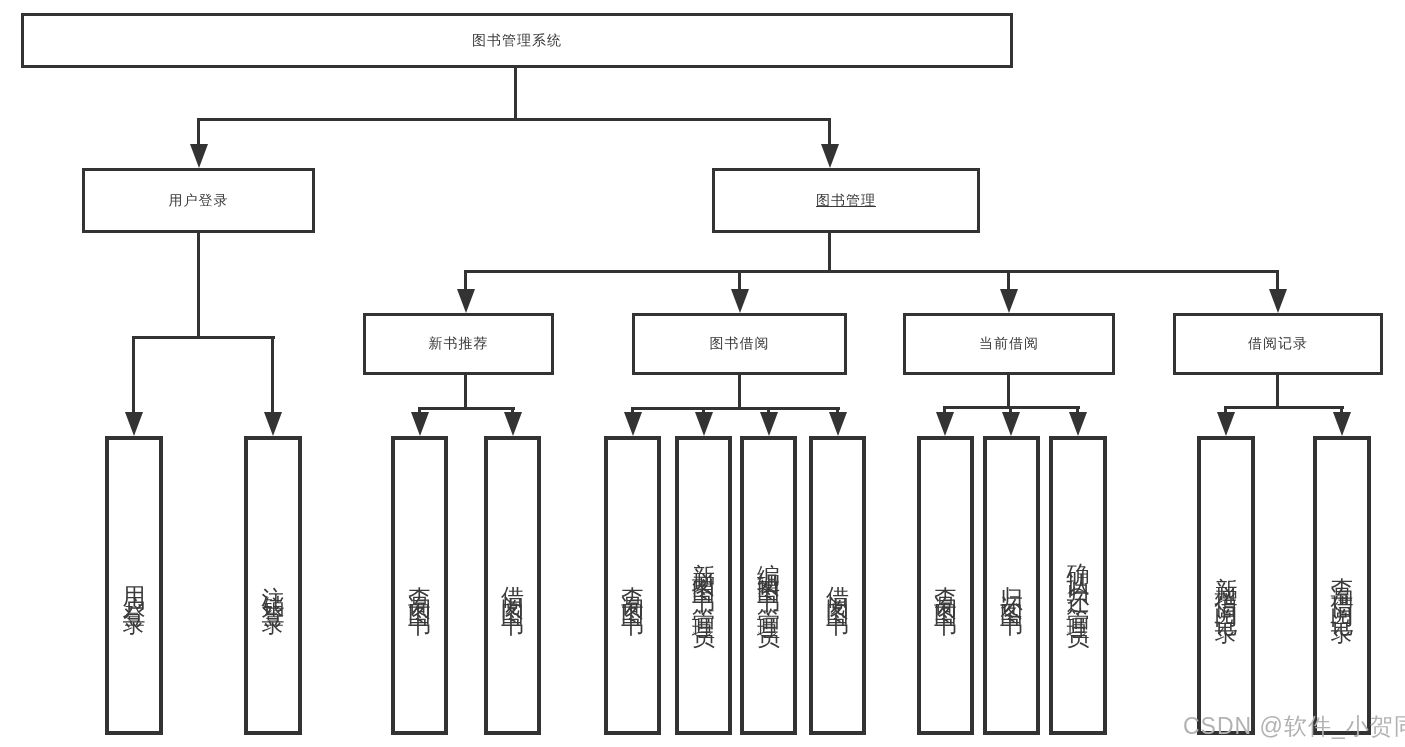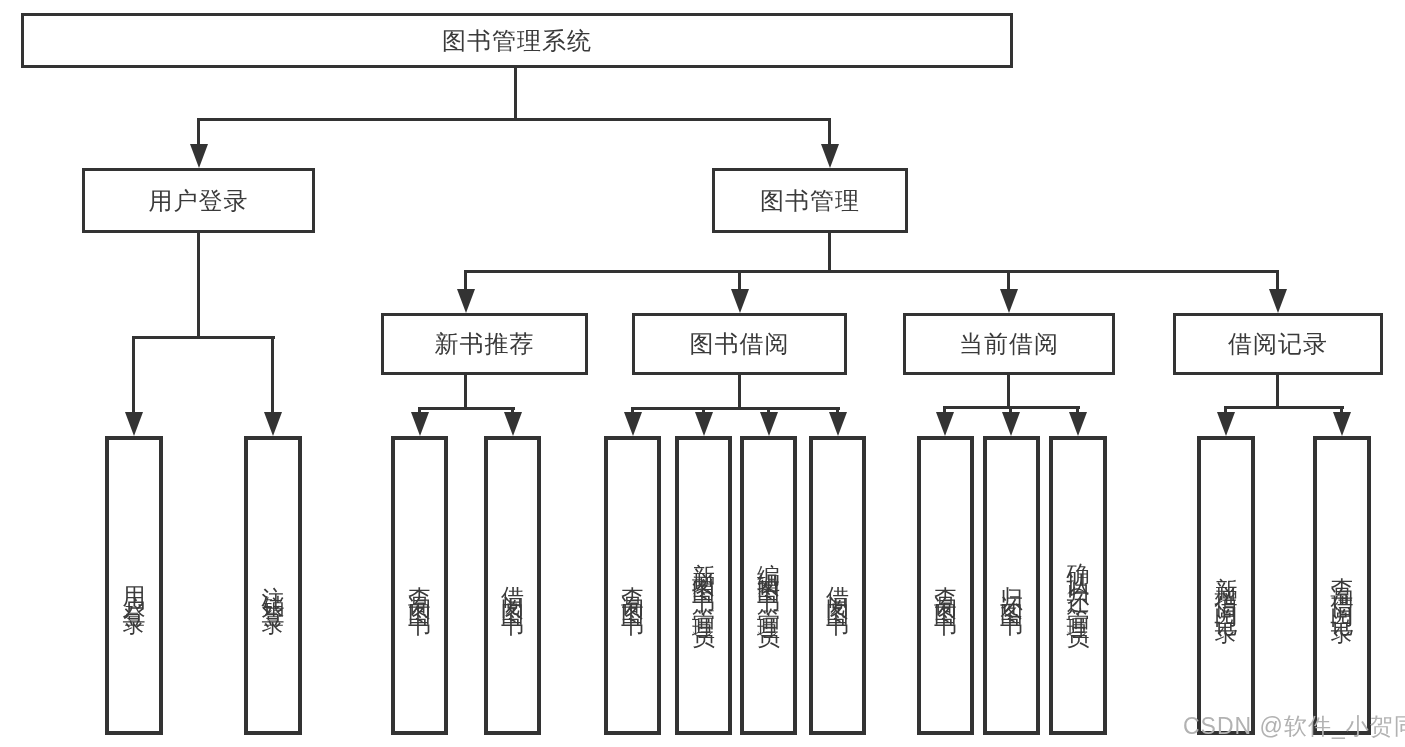--- a/index.html
+++ b/index.html
@@ -24,21 +24,21 @@
     position:absolute;
     box-sizing:border-box;
     border:3px solid var(--line);
     background:#fff;
     display:flex;
     align-items:center;
     justify-content:center;
     color:var(--text);
   }
   .node-h{
-    font-size:24px;
+    font-size:14px;
     letter-spacing:1px;
   }
   .leaf{
     border-width:4px;
   }
   .leaf .vtext{
     writing-mode:vertical-lr;
     text-orientation:upright;
     font-size:23px;
     letter-spacing:9px;
@@ -87,21 +87,21 @@
   <div class="hline" style="left:197px;top:118px;width:634px;"></div>
 
   <div class="vline" style="left:197px;top:118px;height:28px;"></div>
   <div class="ahead" style="left:190px;top:144px;"></div>
   <div class="vline" style="left:828px;top:118px;height:28px;"></div>
   <div class="ahead" style="left:821px;top:144px;"></div>
 
   <div class="node node-h" style="left:82px;top:168px;width:233px;height:65px;">
     <span>用户登录</span>
   </div>
-  <div class="node node-h" style="left:712px;top:168px;width:196px;height:65px;">
+  <div class="node node-h" style="left:712px;top:168px;width:268px;height:65px;text-decoration:underline;">
     <span>图书管理</span>
   </div>
 
   <div class="vline" style="left:197px;top:233px;height:103px;"></div>
   <div class="hline" style="left:132px;top:336px;width:143px;"></div>
   <div class="vline" style="left:132px;top:336px;height:78px;"></div>
   <div class="ahead" style="left:125px;top:412px;"></div>
   <div class="vline" style="left:271px;top:336px;height:78px;"></div>
   <div class="ahead" style="left:264px;top:412px;"></div>
 
@@ -110,21 +110,21 @@
 
   <div class="vline" style="left:464px;top:270px;height:21px;"></div>
   <div class="ahead" style="left:457px;top:289px;"></div>
   <div class="vline" style="left:738px;top:270px;height:21px;"></div>
   <div class="ahead" style="left:731px;top:289px;"></div>
   <div class="vline" style="left:1007px;top:270px;height:21px;"></div>
   <div class="ahead" style="left:1000px;top:289px;"></div>
   <div class="vline" style="left:1276px;top:270px;height:21px;"></div>
   <div class="ahead" style="left:1269px;top:289px;"></div>
 
-  <div class="node node-h" style="left:381px;top:313px;width:207px;height:62px;font-family:Liberation Mono, monospace;">
+  <div class="node node-h" style="left:363px;top:313px;width:191px;height:62px;font-family:Liberation Mono, monospace;">
     <span>新书推荐</span>
   </div>
   <div class="node node-h" style="left:903px;top:313px;width:212px;height:62px;">
     <span>当前借阅</span>
   </div>
   <div class="node node-h" style="left:632px;top:313px;width:215px;height:62px;">
     <span>图书借阅</span>
   </div>
   <div class="node node-h" style="left:1173px;top:313px;width:210px;height:62px;">
     <span>借阅记录</span>

